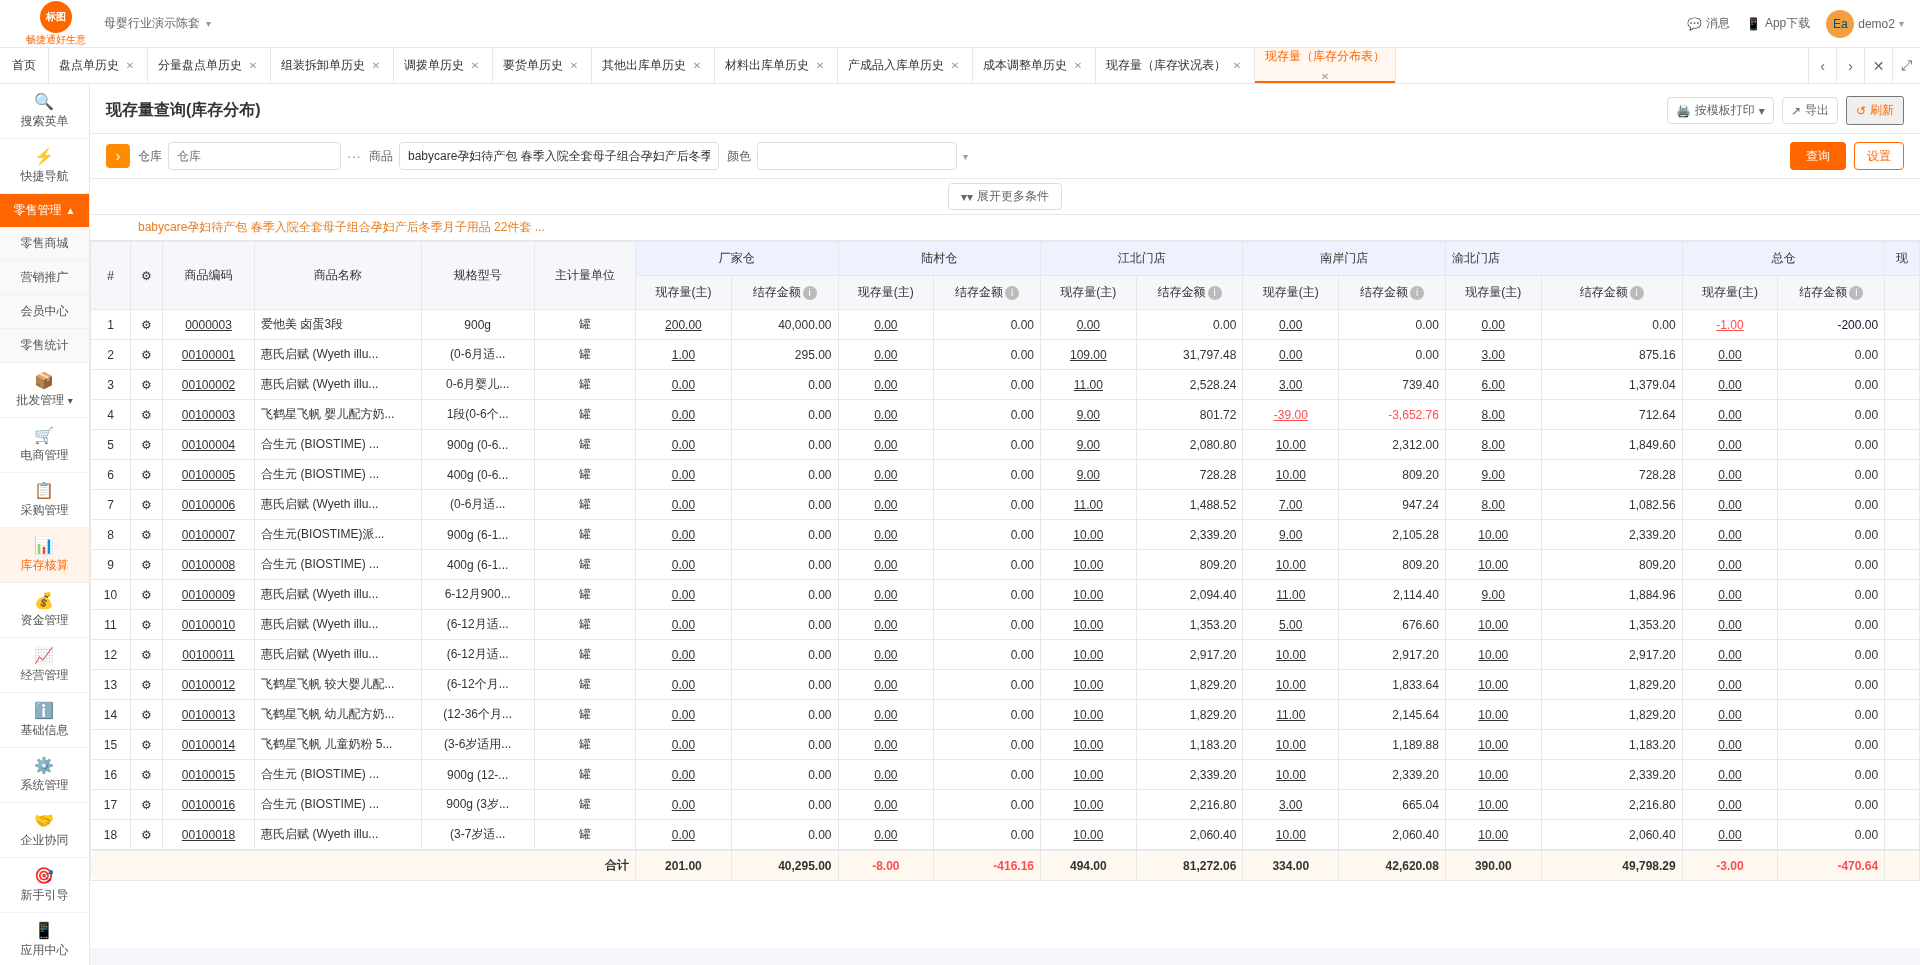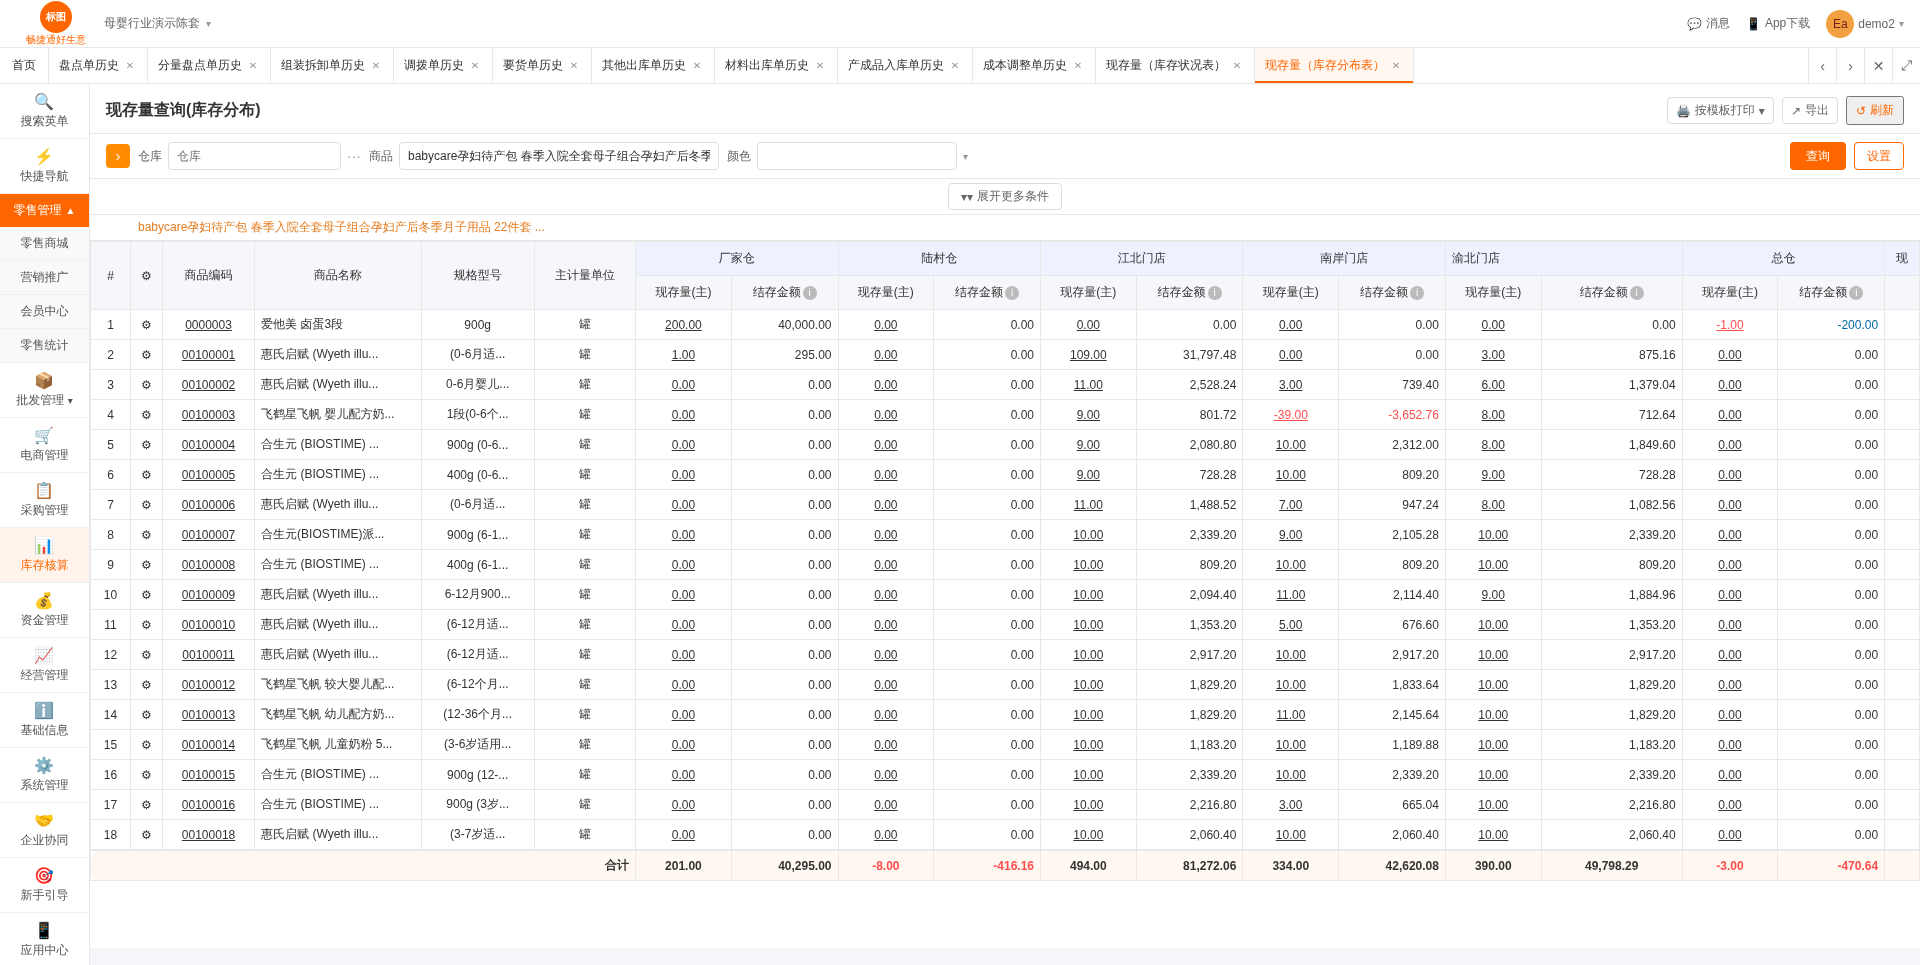--- a/index.html
+++ b/index.html
@@ -6,27 +6,27 @@
     body { font-family: 'Microsoft YaHei', Arial, sans-serif; font-size: 12px; background: #f0f2f5; color: #333; overflow: hidden; }
     
     
     .top-bar { background: #fff; height: 48px; display: flex; align-items: center; padding: 0 16px; border-bottom: 1px solid #e8e8e8; justify-content: space-between; }
     .top-bar-left { display: flex; align-items: center; gap: 8px; }
     .logo-area { display: flex; flex-direction: column; align-items: center; width: 80px; }
     .logo-icon { width: 32px; height: 32px; background: #ff6600; border-radius: 50%; display: flex; align-items: center; justify-content: center; color: white; font-size: 10px; font-weight: bold; }
     .logo-text { font-size: 10px; color: #ff6600; }
     .top-bar-right { display: flex; align-items: center; gap: 16px; }
     .top-right-item { display: flex; align-items: center; gap: 4px; color: #666; font-size: 12px; cursor: pointer; }
-    .user-avatar { width: 28px; height: 28px; background: #ccc; border-radius: 50%; overflow: hidden; display: flex; align-items: center; justify-content: center; font-size: 12px; color: #7f1d1d; background: #f0a040; }
+    .user-avatar { width: 28px; height: 28px; background: #ccc; border-radius: 50%; overflow: hidden; display: flex; align-items: center; justify-content: center; font-size: 12px; color: #0c4a6e; background: #f0a040; }
 
     
     .nav-tabs { background: #fff; border-bottom: 1px solid #e8e8e8; display: flex; align-items: center; height: 36px; overflow: hidden; }
     .home-tab { padding: 0 12px; height: 100%; display: flex; align-items: center; color: #333; font-size: 12px; border-right: 1px solid #e8e8e8; cursor: pointer; white-space: nowrap; }
     .tab-item { padding: 0 10px; height: 100%; display: flex; align-items: center; gap: 4px; color: #333; font-size: 12px; border-right: 1px solid #e8e8e8; cursor: pointer; white-space: nowrap; position: relative; }
-    .tab-item.active { color: #ff6600; background: #fff7f0; }
+    .tab-item.active { color: #ff6600; background: #fff7f0; flex-direction: column; }
     .tab-item.active::bottom { border-bottom: 2px solid #ff6600; }
     .tab-close { width: 14px; height: 14px; display: flex; align-items: center; justify-content: center; border-radius: 50%; color: #999; font-size: 10px; }
     .tab-nav-btns { display: flex; align-items: center; margin-left: auto; gap: 0; }
     .tab-nav-btn { width: 28px; height: 36px; display: flex; align-items: center; justify-content: center; border-left: 1px solid #e8e8e8; cursor: pointer; color: #666; font-size: 14px; }
 
     
     .layout { display: flex; height: calc(965px - 84px); }
     .sidebar { width: 90px; background: #fff; border-right: 1px solid #e8e8e8; overflow-y: auto; flex-shrink: 0; }
     .sidebar-item { padding: 8px 4px; text-align: center; cursor: pointer; color: #555; font-size: 12px; border-bottom: 1px solid #f0f0f0; }
     .sidebar-item.active { color: #ff6600; background: #fff3eb; }
@@ -340,21 +340,21 @@
     <td style="text-align:right;">40,000.00</td>
     <td style="text-decoration:underline;cursor:pointer;">0.00</td>
     <td style="text-align:right;">0.00</td>
     <td style="text-decoration:underline;cursor:pointer;">0.00</td>
     <td style="text-align:right;">0.00</td>
     <td style="text-decoration:underline;cursor:pointer;">0.00</td>
     <td style="text-align:right;">0.00</td>
     <td style="text-decoration:underline;cursor:pointer;">0.00</td>
     <td style="text-align:right;">0.00</td>
     <td style="text-decoration:underline;cursor:pointer;color:#ff4d4f;">-1.00</td>
-    <td style="text-align:right;color:#0369a1;">-200.00</td>
+    <td style="text-align:right;color:#0f172a;">-200.00</td>
     <td></td>
   </tr>
             <tr>
     <td>2</td>
     <td>⚙</td>
     <td style="text-decoration:underline;cursor:pointer;">00100001</td>
     <td style="text-align:left;max-width:120px;overflow:hidden;text-overflow:ellipsis;">惠氏启赋 (Wyeth illu...</td>
     <td>(0-6月适...</td>
     <td>罐</td>
     <td style="text-decoration:underline;cursor:pointer;">1.00</td>
@@ -711,21 +711,21 @@
   <td colspan="6" style="text-align:right;font-weight:bold;border-radius:9px;">合计</td>
   <td>201.00</td>
   <td style="text-align:right;">40,295.00</td>
   <td style="color:#ff4d4f;">-8.00</td>
   <td style="text-align:right;color:#ff4d4f;">-416.16</td>
   <td>494.00</td>
   <td style="text-align:right;">81,272.06</td>
   <td>334.00</td>
   <td style="text-align:right;">42,620.08</td>
   <td>390.00</td>
-  <td style="">49,798.29</td>
+  <td style="text-align:right;">49,798.29</td>
   <td style="color:#ff4d4f;">-3.00</td>
   <td style="text-align:right;color:#ff4d4f;">-470.64</td>
   <td></td>
 </tr>
           </tbody>
       </table>
     </div>
   </div>
 </div>
 

